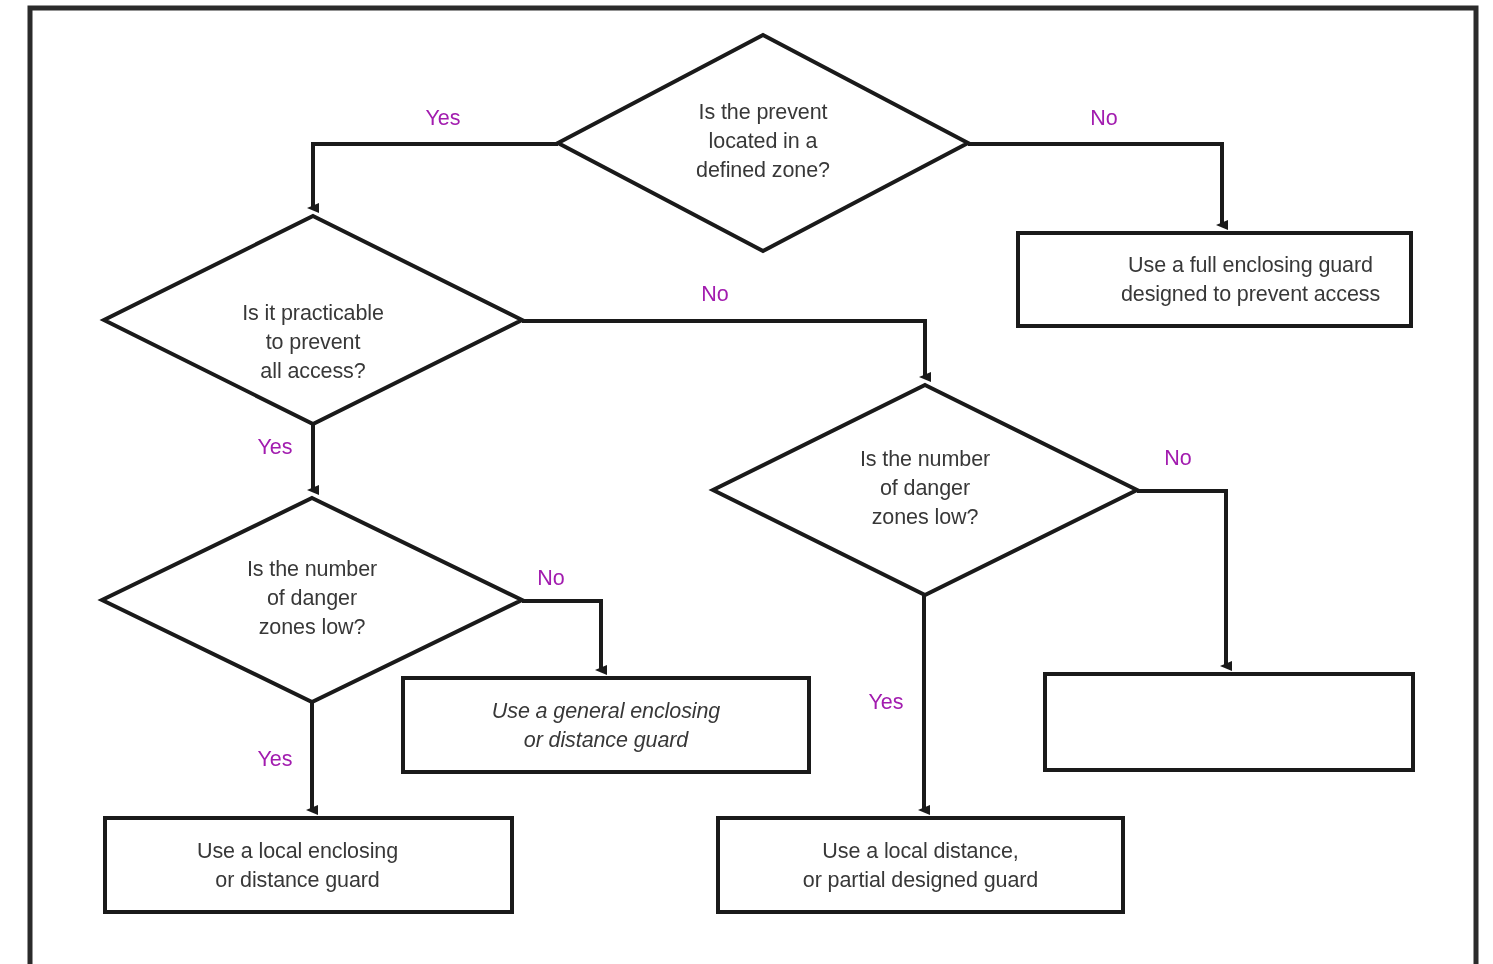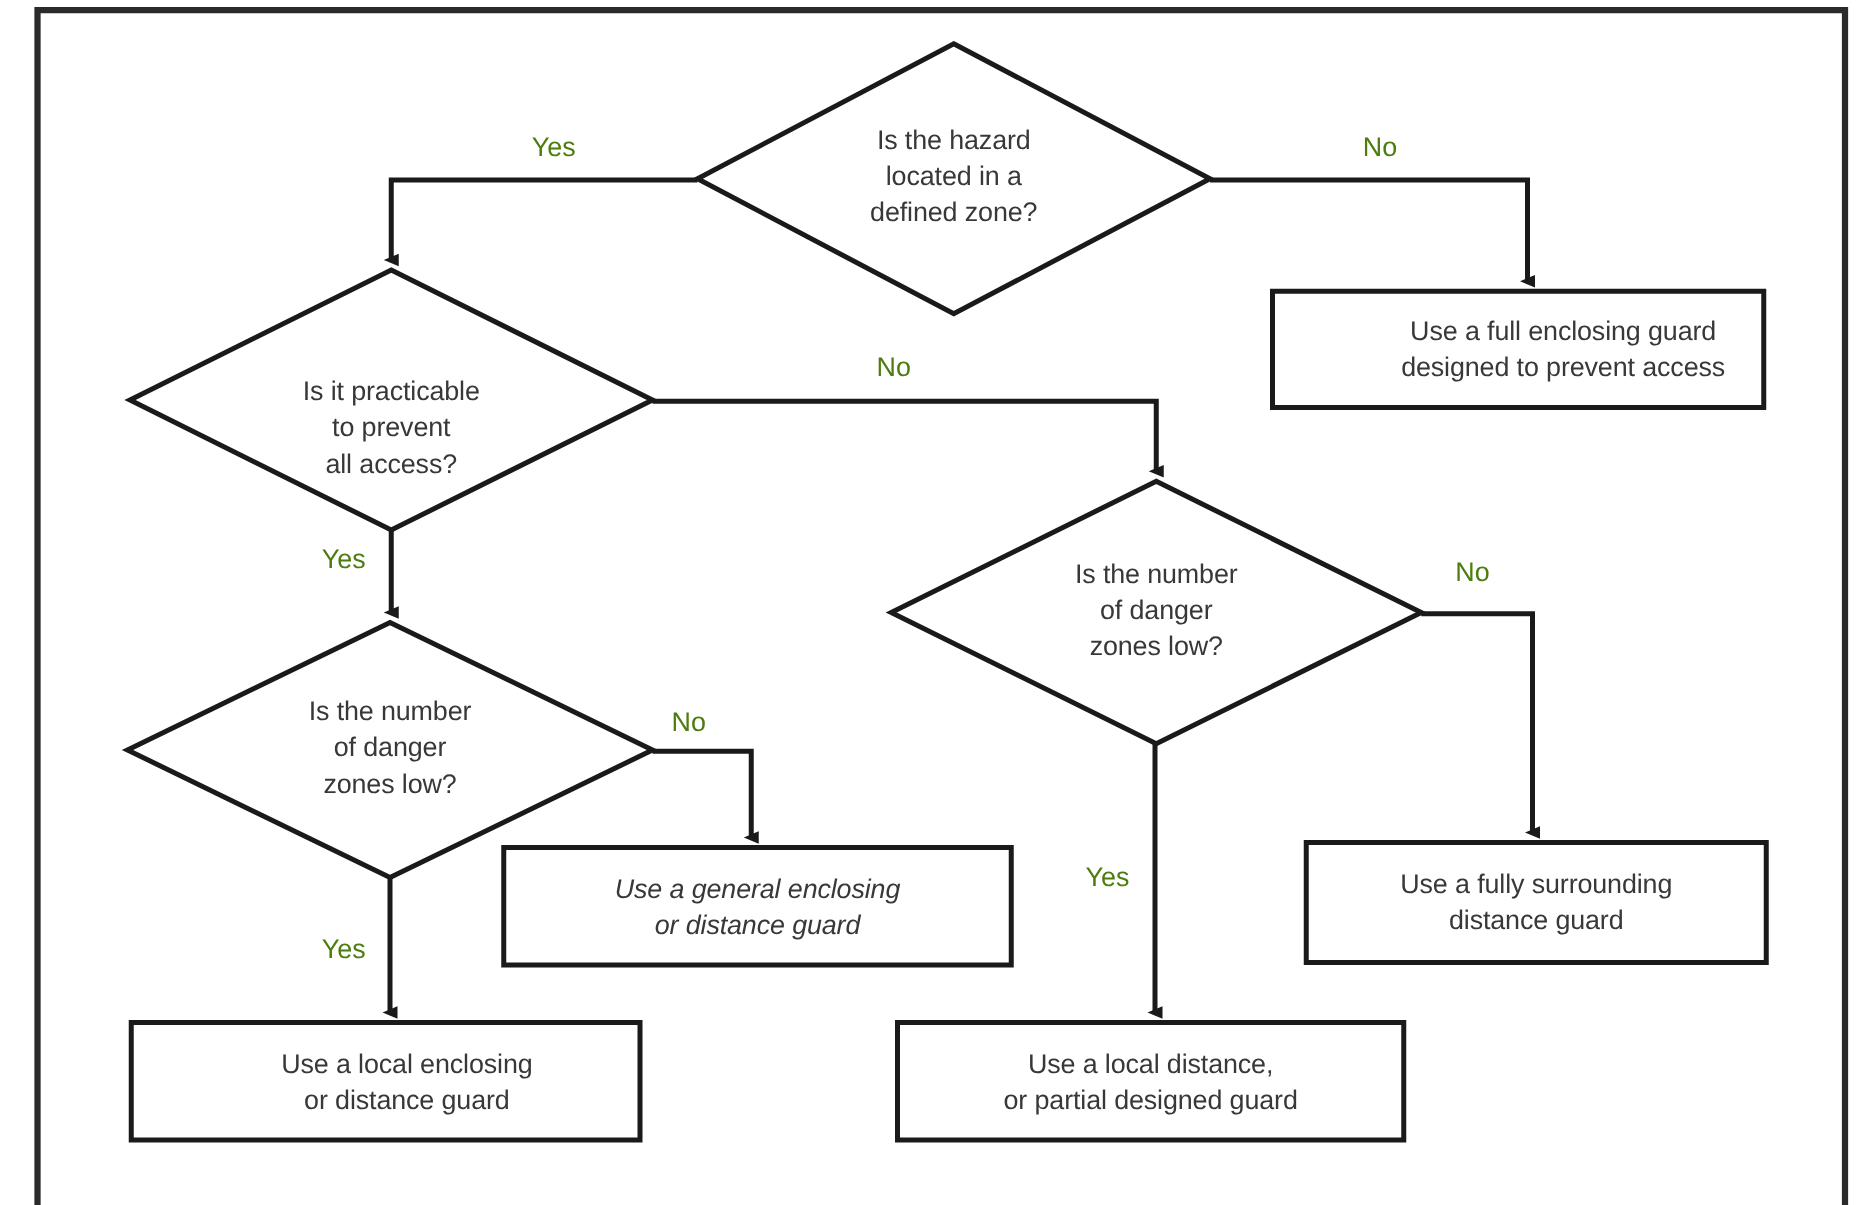--- a/index.html
+++ b/index.html
@@ -28,21 +28,21 @@
     font-family: "Liberation Sans", sans-serif;
     font-size: 21.5px;
     line-height: 29px;
     text-align: center;
     white-space: pre-line;
     letter-spacing: -0.1px;
     pointer-events: none;
   }
   .edge-label {
     position: absolute;
-    color: #4d7c0f;
+    color: #a21caf;
     font-family: "Liberation Sans", sans-serif;
     font-size: 21.5px;
     line-height: 26px;
     text-align: center;
     white-space: nowrap;
   }
 </style>
 </head>
 <body>
 
@@ -83,21 +83,21 @@
 
     <path d="M 312 702 L 312 810" fill="none" stroke="#1a1a1a" stroke-width="4" marker-end="url(#arrowhead)"></path>
 
     <path d="M 522 601 L 601 601 L 601 670" fill="none" stroke="#1a1a1a" stroke-width="4" marker-end="url(#arrowhead)"></path>
 
     <path d="M 924 595 L 924 810" fill="none" stroke="#1a1a1a" stroke-width="4" marker-end="url(#arrowhead)"></path>
 
     <path d="M 1137 491 L 1226 491 L 1226 666" fill="none" stroke="#1a1a1a" stroke-width="4" marker-end="url(#arrowhead)"></path>
   </svg>
 
-  <div class="node-text" style="left:613px; top:98px; width:300px;">Is the hazard
+  <div class="node-text" style="left:613px; top:98px; width:300px;">Is the prevent
 located in a
 defined zone?</div>
 
   <div class="node-text" style="left:163px; top:275px; width:300px;margin-top:24px;">Is it practicable
 to prevent
 all access?</div>
 
   <div class="node-text" style="left:162px; top:555px; width:300px;">Is the number
 of danger
 zones low?</div>
@@ -105,24 +105,22 @@
   <div class="node-text" style="left:775px; top:445px; width:300px;">Is the number
 of danger
 zones low?</div>
 
   <div class="node-text" style="left:1054px; top:251px; width:393px;">Use a full enclosing guard
 designed to prevent access</div>
 
   <div class="node-text" style="left:403px; top:697px; width:406px;font-style:italic;">Use a general enclosing
 or distance guard</div>
 
-  <div class="node-text" style="left:1045px; top:693px; width:368px;">Use a fully surrounding
-distance guard</div>
 
-  <div class="node-text" style="left:122px; top:837px; width:407px;">Use a local enclosing
+  <div class="node-text" style="left:94px; top:837px; width:407px;">Use a local enclosing
 or distance guard</div>
 
   <div class="node-text" style="left:718px; top:837px; width:405px;">Use a local distance,
 or partial designed guard</div>
 
   <div class="edge-label" style="left:413px; top:105px; width:60px;">Yes</div>
 
   <div class="edge-label" style="left:1074px; top:105px; width:60px;">No</div>
 
   <div class="edge-label" style="left:245px; top:434px; width:60px;">Yes</div>

